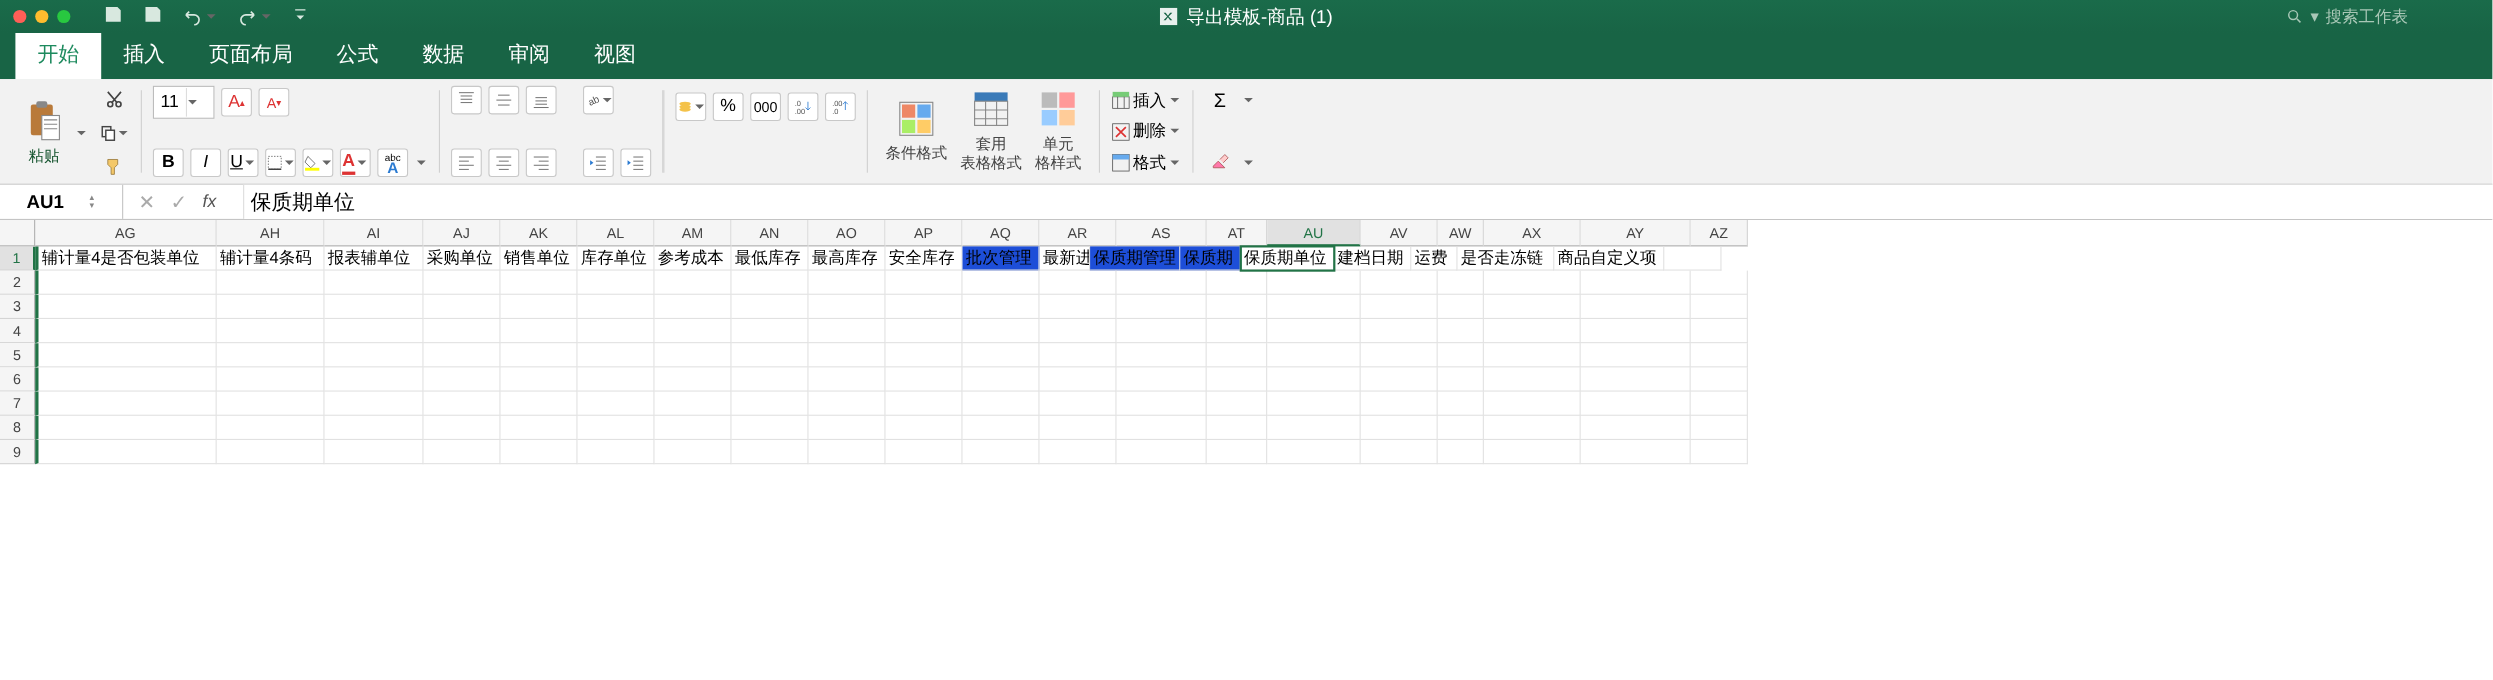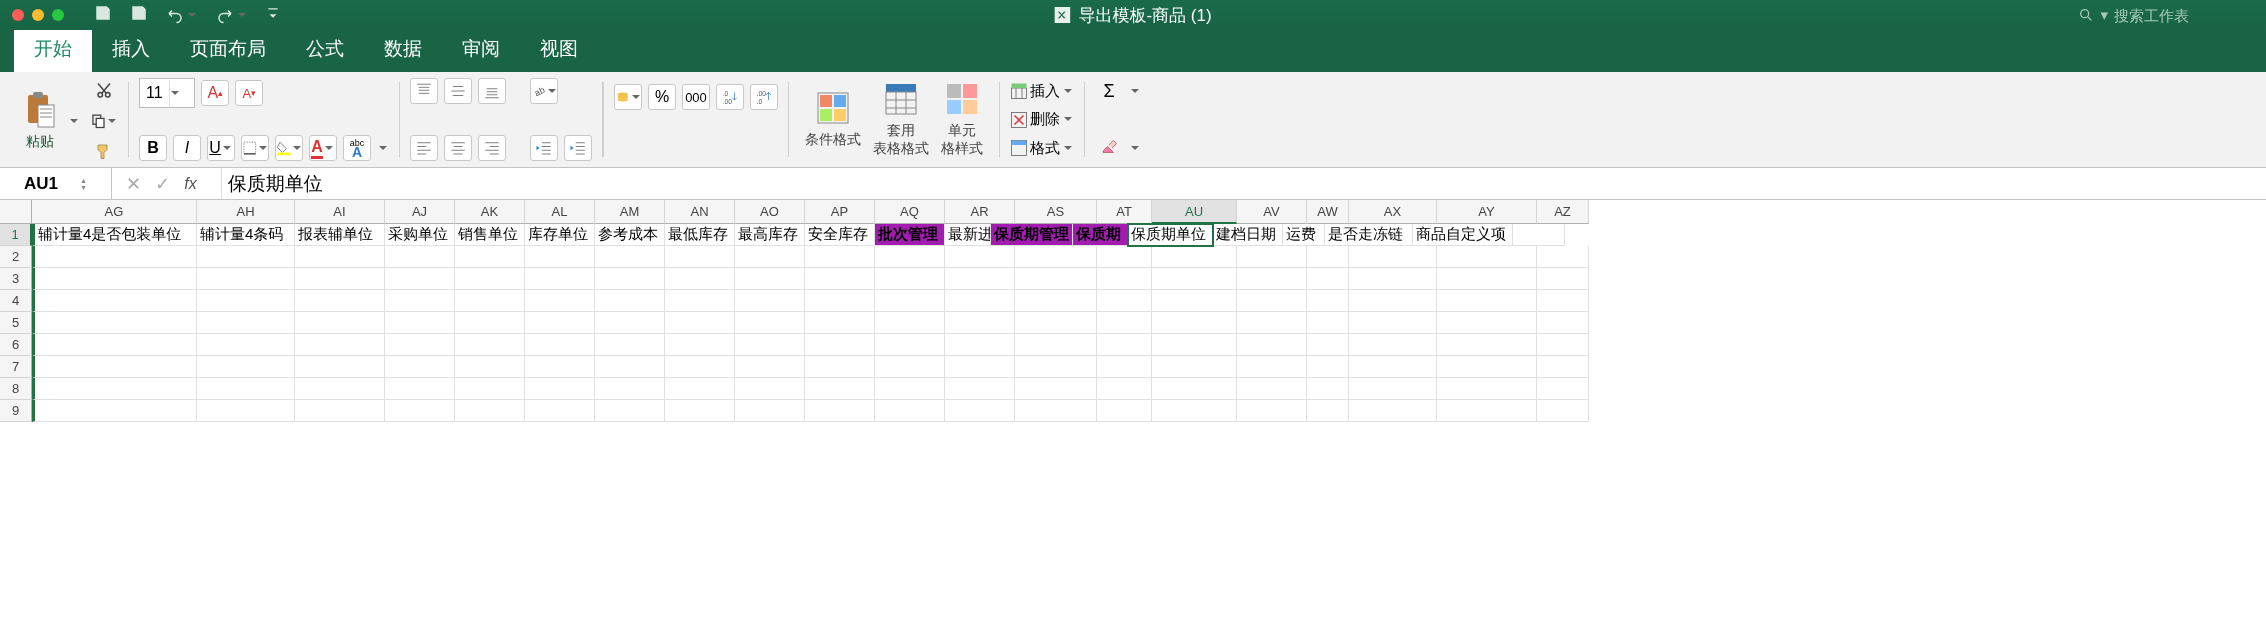--- a/index.html
+++ b/index.html
@@ -58,21 +58,21 @@
   .grid-wrap { position: relative; }
   .col-headers { display: flex; height: 24px; margin-left: 32px; }
   .col-h { border-right: 1px solid #d4d4d4; border-bottom: 1px solid #b0b0b0; background: #f5f5f5; font-size: 13px; color: #444; display: flex; align-items: center; justify-content: center; }
   .col-h.active { background: #e1e1e1; border-bottom: 2px solid #217346; font-weight: 500; color: #217346; }
   .corner { position: absolute; left: 0; top: 0; width: 32px; height: 24px; background: #f5f5f5; border-right: 1px solid #b0b0b0; border-bottom: 1px solid #b0b0b0; }
   .rows { }
   .row { display: flex; height: 22px; }
   .row-h { width: 32px; background: #f5f5f5; border-right: 1px solid #b0b0b0; border-bottom: 1px solid #d4d4d4; font-size: 13px; color: #444; display: flex; align-items: center; justify-content: center; }
   .row-h.active { background: #e1e1e1; border-right: 2px solid #217346; color: #217346; }
   .cell { border-right: 1px solid #e1e1e1; border-bottom: 1px solid #e1e1e1; font-size: 15px; padding: 1px 3px; white-space: nowrap; overflow: hidden; display: flex; align-items: center; }
-  .cell.hl { background: #a21caf; font-weight: bold; }
+  .cell.hl { background: #1d4ed8; }
   .cell.selected { outline: 2px solid #217346; outline-offset: -1px; z-index: 2; position: relative; }
   .cell.first-col { border-left: 3px solid #217346; }
 
   .icon-svg { width: 18px; height: 18px; }
 </style>
 </head>
 <body>
 
 <div class="titlebar">
   <div class="traffic">

